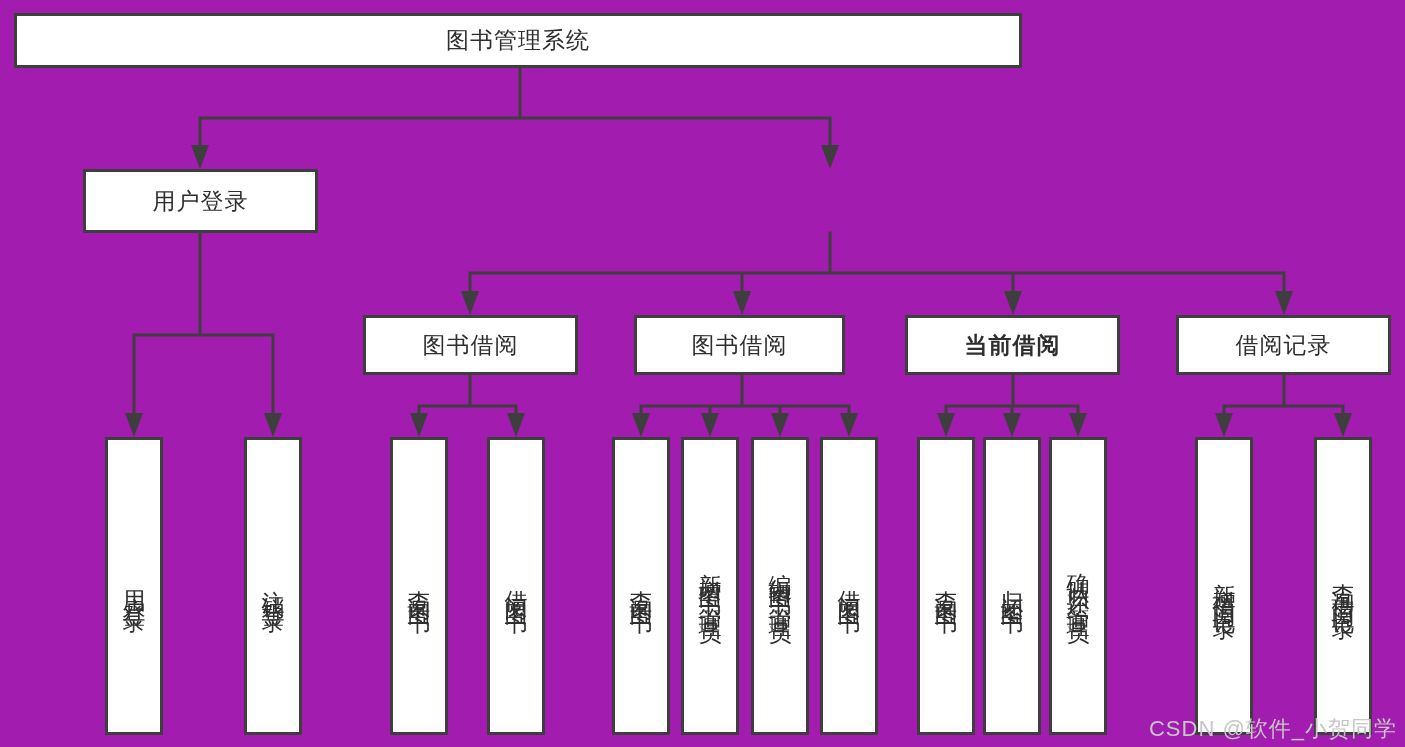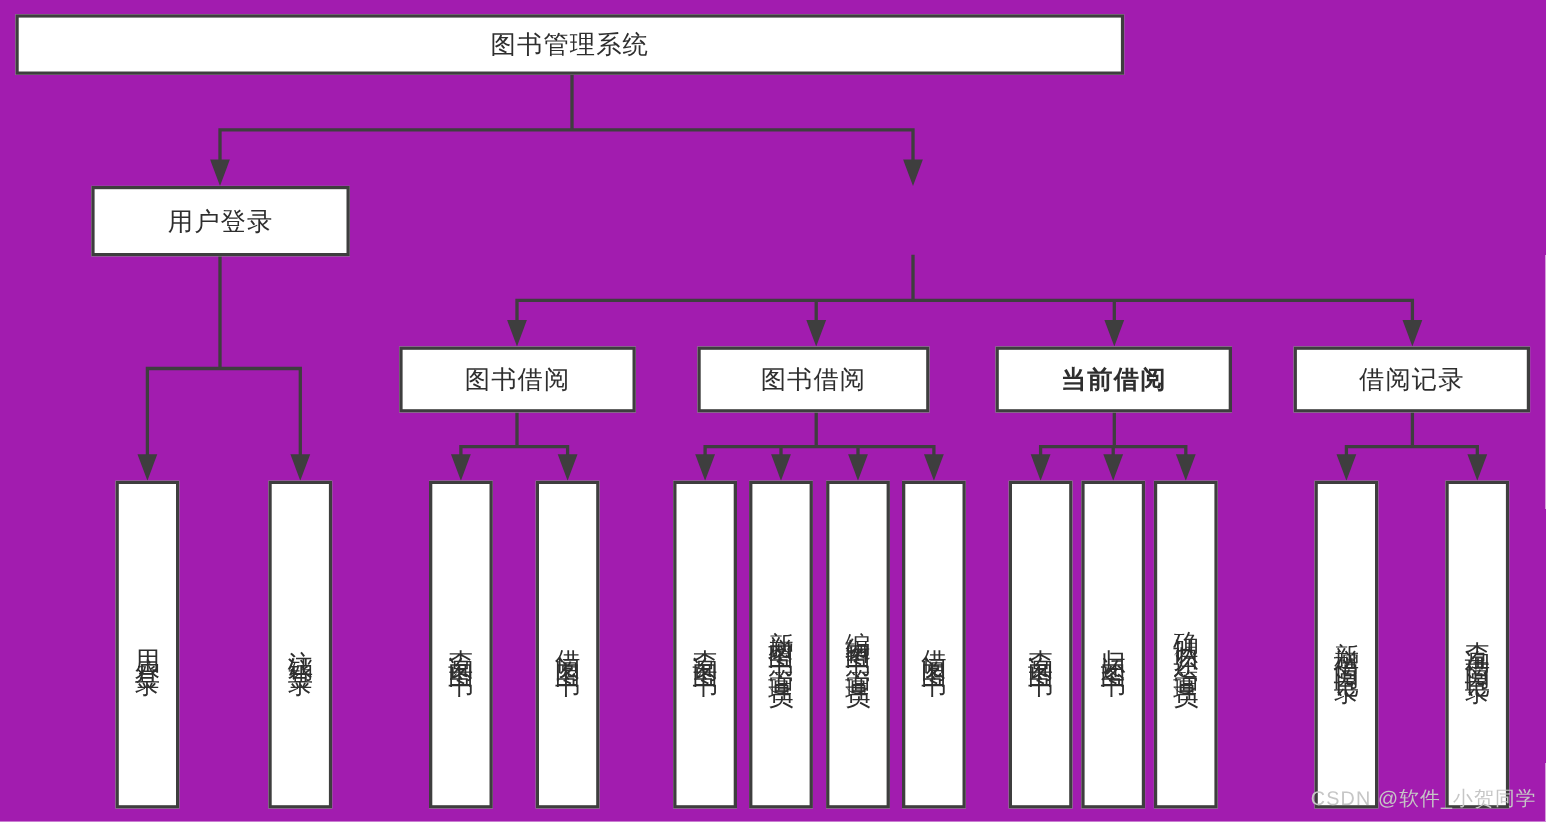--- a/index.html
+++ b/index.html
@@ -54,21 +54,21 @@
     font-size: 23px;
     line-height: 1;
     letter-spacing: 7px;
     color: #2e2e2e;
     white-space: nowrap;
   }
   .watermark {
     position: absolute;
     right: 8px;
     top: 714px;
-    font-size: 18px;
+    font-size: 22px;
     color: #c6c6c6;
     letter-spacing: 1px;
     z-index: 5;
     white-space: nowrap;
   }
 </style>
 </head>
 <body>
 
 <div id="canvas">

